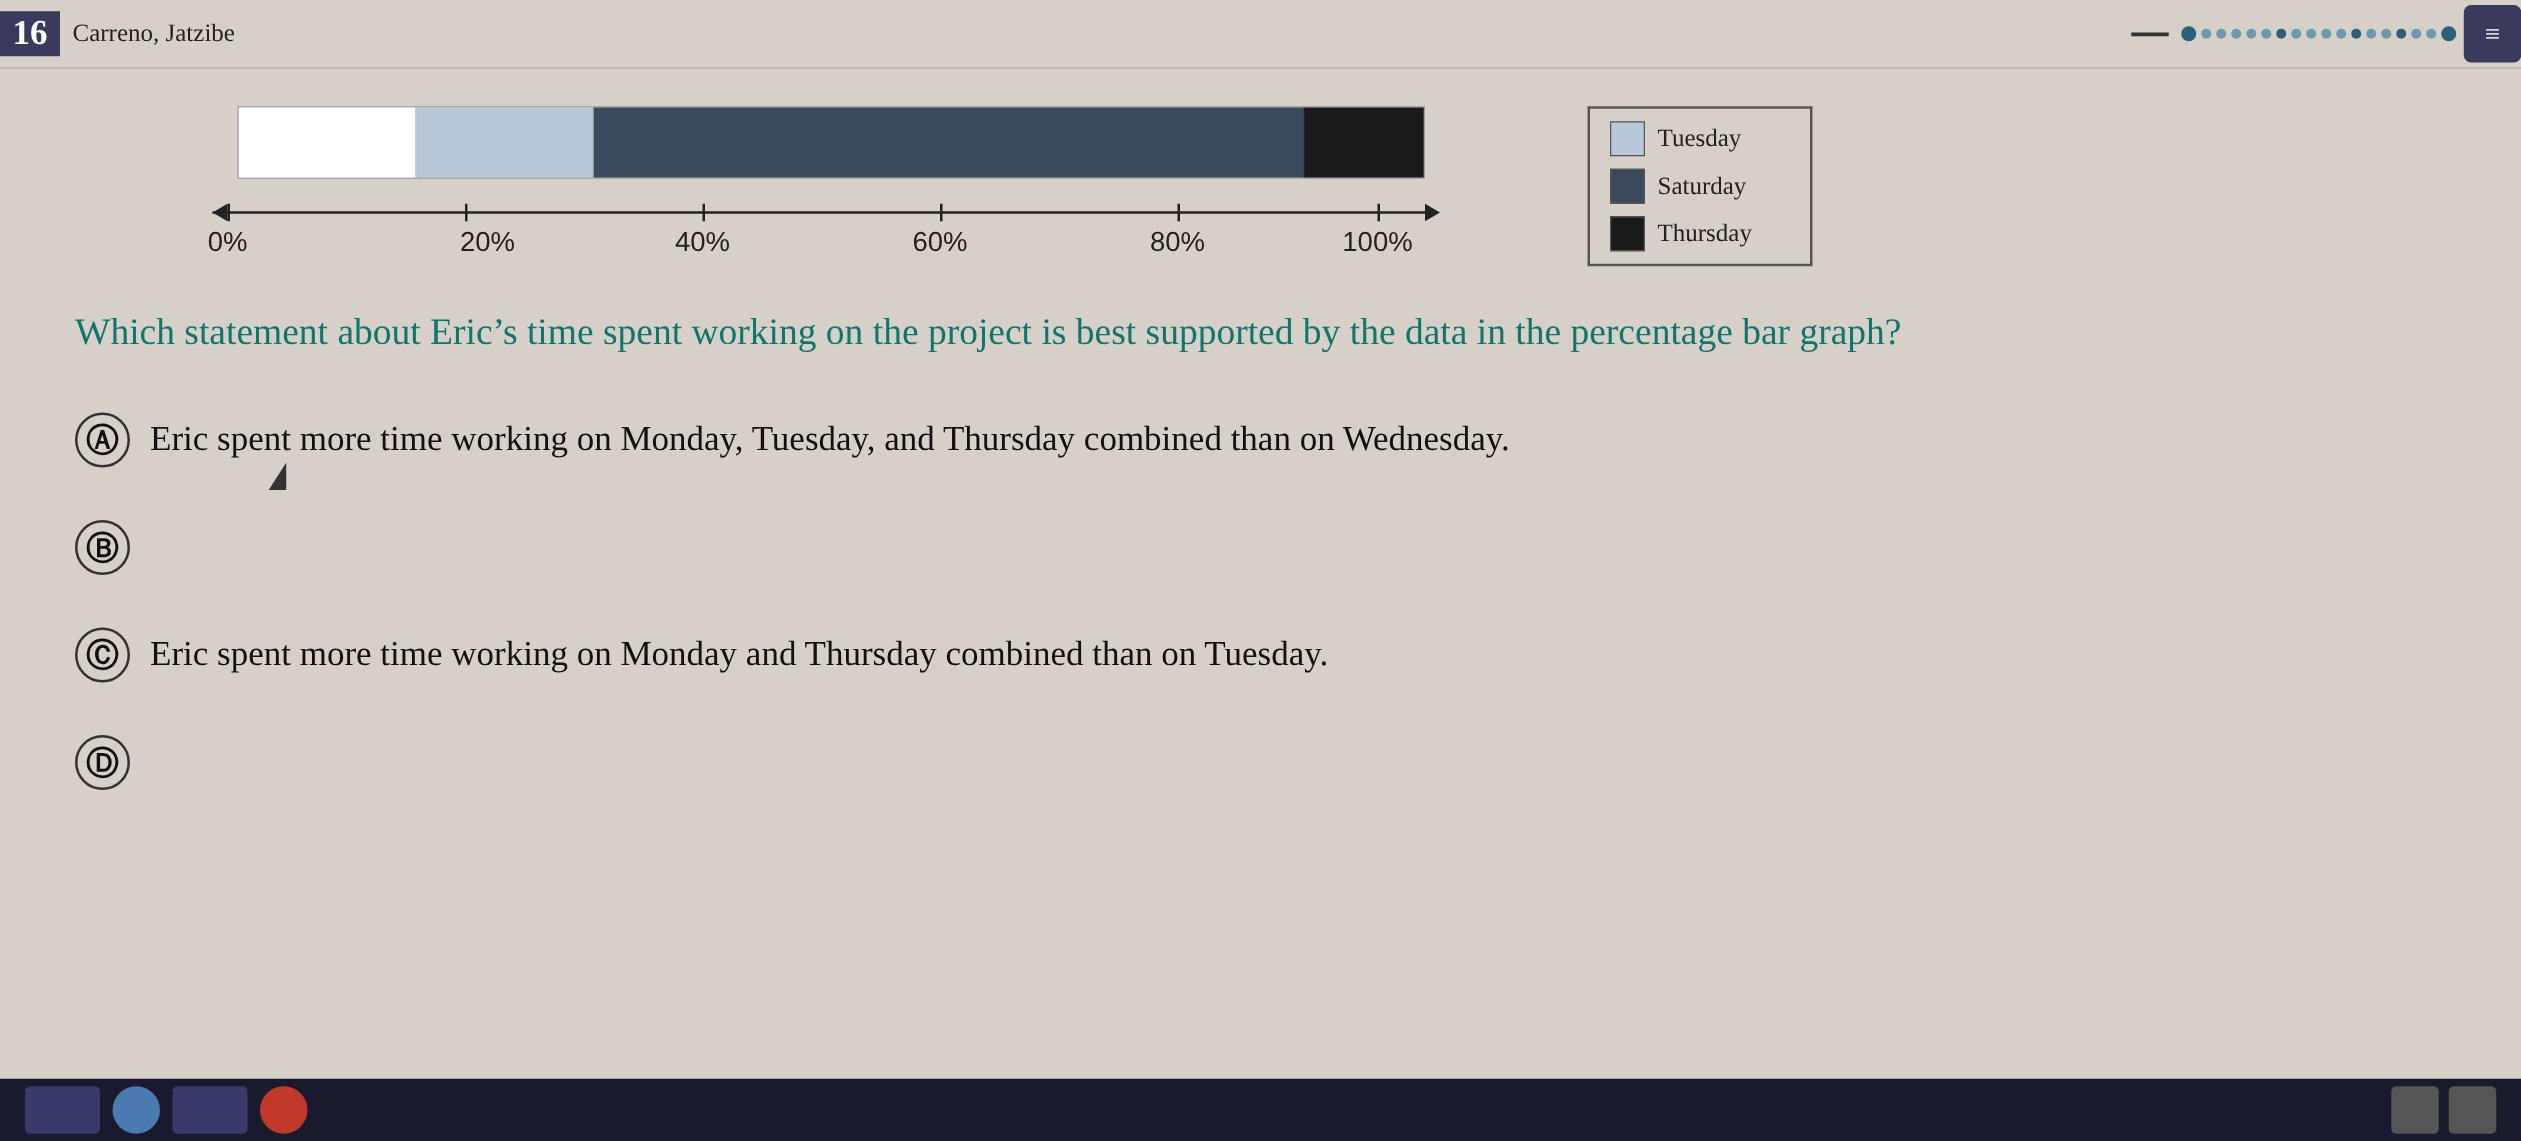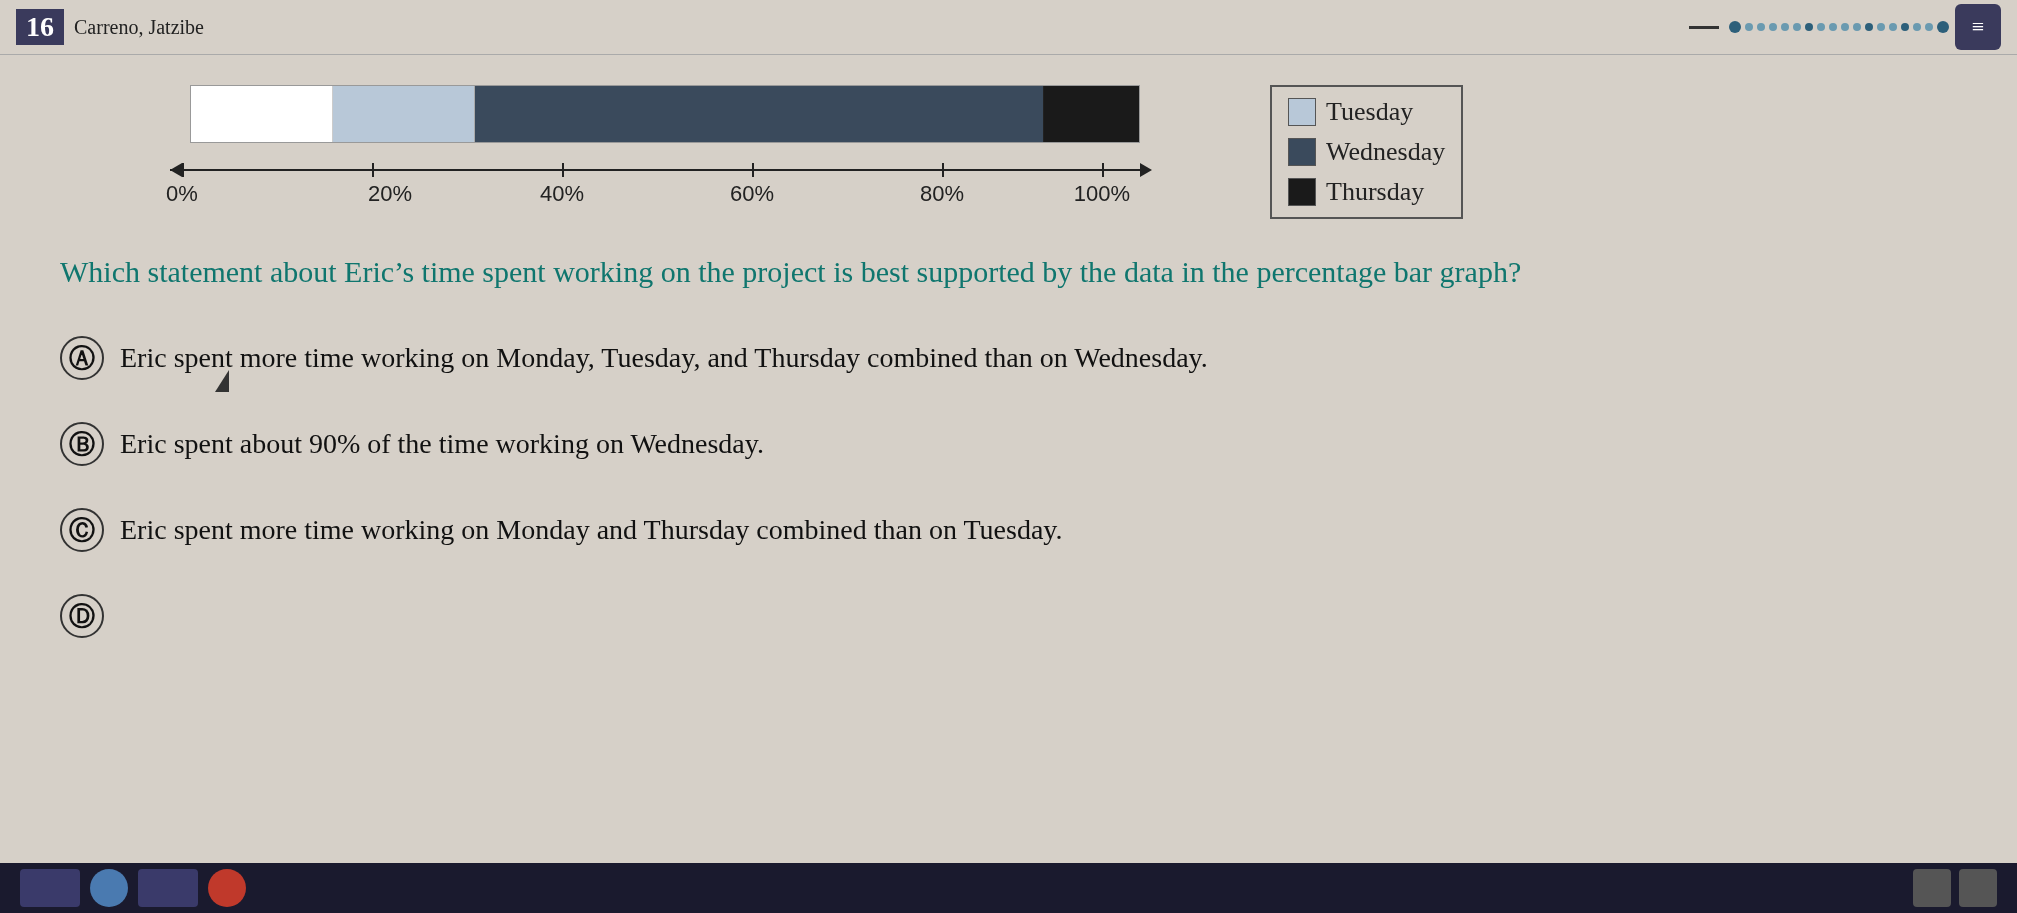--- a/index.html
+++ b/index.html
@@ -12,21 +12,21 @@
       position: relative;
       overflow: hidden;
     }
 
     
     .top-bar {
       display: flex;
       align-items: center;
       justify-content: space-between;
       background-color: #d6d0c8;
-      padding: 4px 16px;
+      padding: 4px 0;
       border-bottom: 1px solid #aaa;
     }
 
     .question-number {
       font-size: 28px;
       font-weight: bold;
       color: #1a1a2e;
       background-color: #3a3a5c;
       color: white;
       padding: 2px 10px;
@@ -227,21 +227,21 @@
     }
 
     .legend-box {
       width: 28px;
       height: 28px;
       border: 1px solid #555;
       flex-shrink: 0;
     }
 
     .legend-label {
-      font-size: 26px;
+      font-size: 20px;
       color: #222;
     }
 
     
     .question-text {
       font-size: 30px;
       line-height: 1.5;
       color: #0f766e;
       margin-bottom: 40px;
       max-width: 1900px;
@@ -411,21 +411,21 @@
       </div>
     </div>
 
     <div class="legend">
       <div class="legend-item">
         <div class="legend-box" style="background-color: #b8c8d8;"></div>
         <span class="legend-label">Tuesday</span>
       </div>
       <div class="legend-item">
         <div class="legend-box" style="background-color: #3a4a5c;"></div>
-        <span class="legend-label">Wednesday</span>
+        <span class="legend-label">Saturday</span>
       </div>
       <div class="legend-item">
         <div class="legend-box" style="background-color: #1a1a1a;"></div>
         <span class="legend-label">Thursday</span>
       </div>
     </div>
   </div>
 
   <div class="question-text">Which statement about Eric’s time spent working on the project is best supported by the data in the percentage bar graph?</div>
 
@@ -433,21 +433,20 @@
 
   <div class="answer-choices">
 
     <div class="answer-choice">
       <span class="choice-label">Ⓐ</span>
       <span class="choice-text">Eric spent more time working on Monday, Tuesday, and Thursday combined than on Wednesday.</span>
     </div>
 
     <div class="answer-choice">
       <span class="choice-label">Ⓑ</span>
-      <span class="choice-text">Eric spent about 90% of the time working on Wednesday.</span>
     </div>
 
     <div class="answer-choice">
       <span class="choice-label">Ⓒ</span>
       <span class="choice-text">Eric spent more time working on Monday and Thursday combined than on Tuesday.</span>
     </div>
 
     <div class="answer-choice">
       <span class="choice-label">Ⓓ</span>
     </div>

